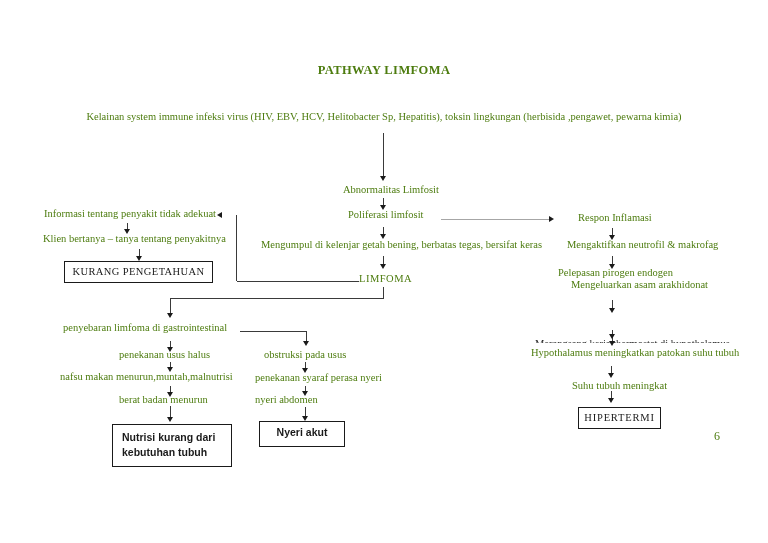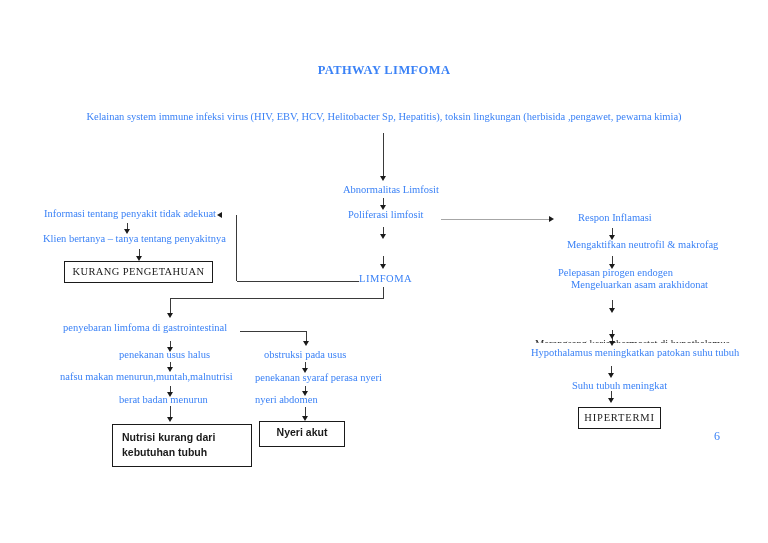--- a/index.html
+++ b/index.html
@@ -1,18 +1,18 @@
 <!DOCTYPE html>
 <html><head>
 <meta charset="utf-8">
 <style>
   html,body{margin:0;padding:0;background:#e8e8e8;}
   #page{position:relative;width:768px;height:543px;background:#ffffff;overflow:hidden;
         font-family:"Liberation Serif",serif;color:#1a1a1a;}
-  .t{position:absolute;white-space:nowrap;font-size:10.5px;line-height:1.2;color:#3b82f6;}
+  .t{position:absolute;white-space:nowrap;font-size:10.5px;line-height:1.2;color:#4d7c0f;}
   .ctr{left:0;width:768px;text-align:center;}
   .title{font-weight:bold;font-size:12.5px;letter-spacing:.4px;}
   .box{position:absolute;border:1px solid #1a1a1a;box-sizing:border-box;}
   .boxlabel{display:block;width:100%;text-align:center;font-size:10.5px;letter-spacing:.4px;}
   .sansbold{font-family:"Liberation Sans",sans-serif;font-weight:bold;font-size:10.5px;}
   .vl{position:absolute;width:1px;background:#3a3a3a;}
   .hl{position:absolute;height:1px;background:#3a3a3a;}
   .hl-light{background:#a6a6a6;}
   .ad{position:absolute;width:0;height:0;border-left:3px solid transparent;
       border-right:3px solid transparent;border-top:5px solid #1a1a1a;}
@@ -37,20 +37,21 @@
 
   <div class="vl" style="left:383px;top:198px;height:7px"></div>
   <div class="ad" style="left:380px;top:205px"></div>
   <div class="t" style="left:348px;top:209px">Poliferasi limfosit</div>
 
   <div class="hl hl-light" style="left:441px;top:219px;width:108px"></div>
   <div class="ar" style="left:549px;top:216px"></div>
 
   <div class="vl" style="left:383px;top:227px;height:7px"></div>
   <div class="ad" style="left:380px;top:234px"></div>
+  <div class="t" style="left:261px;top:239px">Mengumpul di kelenjar getah bening, berbatas tegas, bersifat keras</div>
 
   <div class="vl" style="left:383px;top:256px;height:9px"></div>
   <div class="ad" style="left:380px;top:264px"></div>
   <div class="t" style="left:359px;top:273px;letter-spacing:.5px">LIMFOMA</div>
 
   <div class="hl" style="left:237px;top:281px;width:122px"></div>
   <div class="vl" style="left:236px;top:215px;height:66px"></div>
   <div class="al" style="left:217px;top:212px"></div>
   <div class="t" style="left:44px;top:208px">Informasi tentang penyakit tidak adekuat</div>
 
@@ -81,21 +82,21 @@
   <div class="vl" style="left:170px;top:362px;height:6px"></div>
   <div class="ad" style="left:167px;top:367px"></div>
   <div class="t" style="left:60px;top:371px">nafsu makan menurun,muntah,malnutrisi</div>
 
   <div class="vl" style="left:170px;top:386px;height:6px"></div>
   <div class="ad" style="left:167px;top:392px"></div>
   <div class="t" style="left:119px;top:394px">berat badan menurun</div>
 
   <div class="vl" style="left:170px;top:406px;height:11px"></div>
   <div class="ad" style="left:167px;top:417px"></div>
-  <div class="box" style="left:112px;top:424px;width:140px;height:43px;padding:5px 0 0 9px">
+  <div class="box" style="left:112px;top:424px;width:120px;height:43px;padding:5px 0 0 9px">
     <span class="sansbold" style="display:block;line-height:15px">Nutrisi kurang dari</span>
     <span class="sansbold" style="display:block;line-height:15px">kebutuhan tubuh</span>
   </div>
 
   <div class="t" style="left:264px;top:349px">obstruksi pada usus</div>
   <div class="vl" style="left:305px;top:362px;height:6px"></div>
   <div class="ad" style="left:302px;top:368px"></div>
   <div class="t" style="left:255px;top:372px">penekanan syaraf perasa nyeri</div>
 
   <div class="vl" style="left:305px;top:386px;height:5px"></div>

